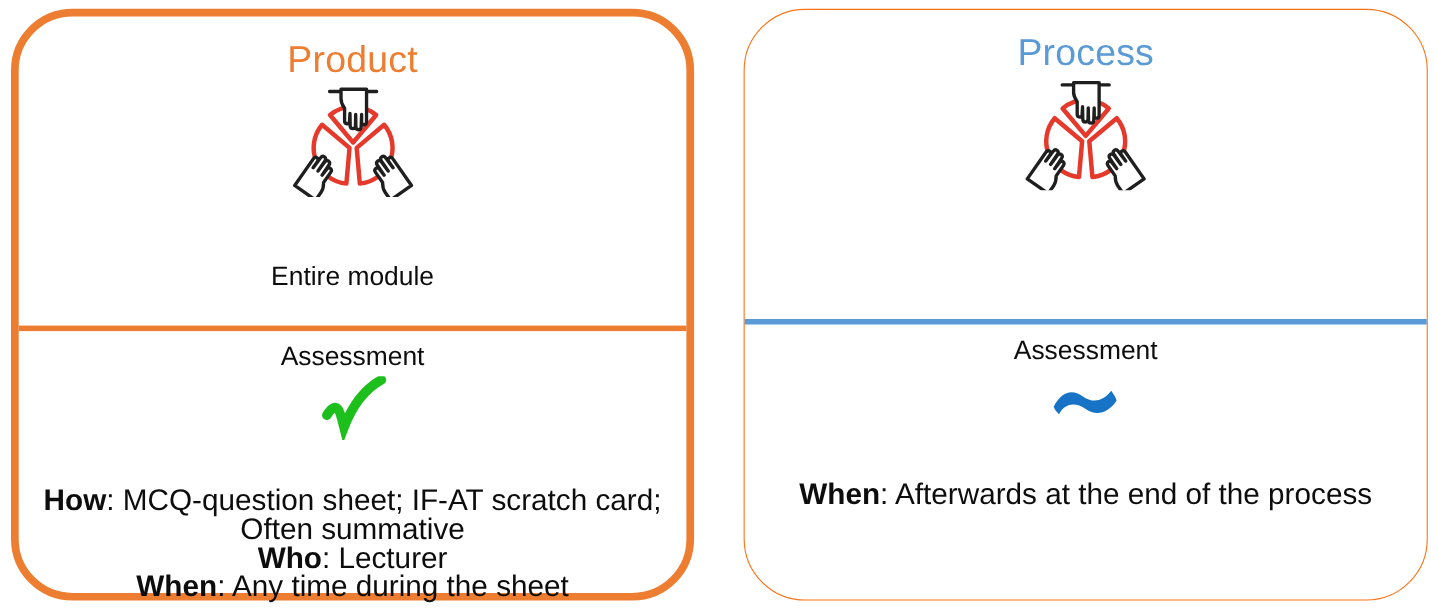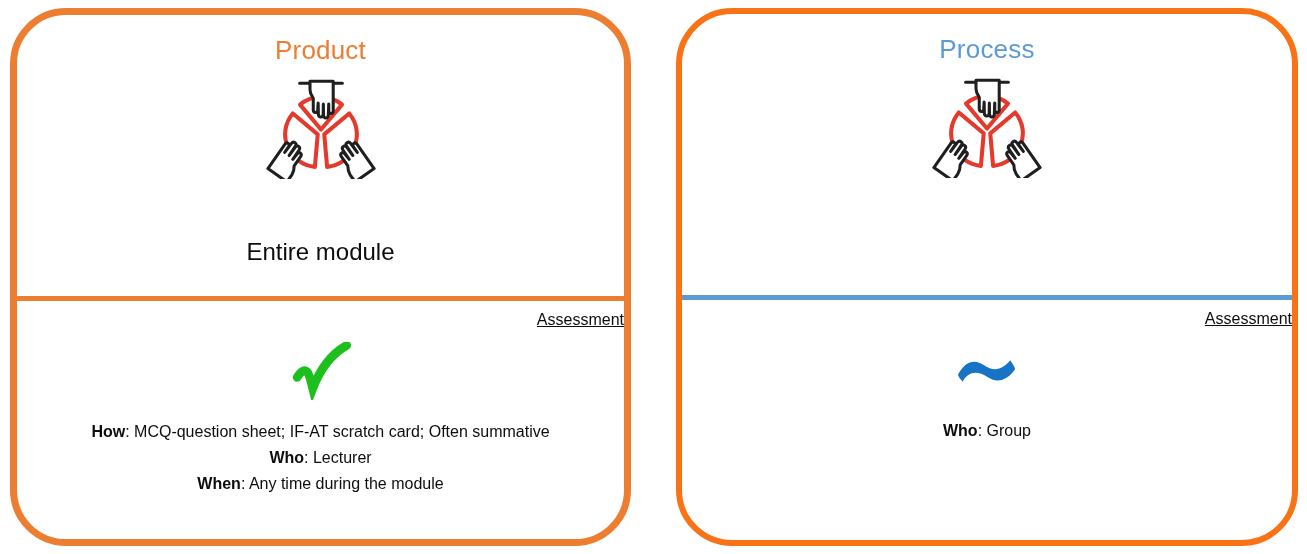--- a/index.html
+++ b/index.html
@@ -23,29 +23,29 @@
     background: #ffffff;
   }
   .card.product {
     left: 10px;
     width: 621px;
     border: 7px solid #ED7D31;
   }
   .card.process {
     left: 676px;
     width: 622px;
-    border: 6px solid #f97316;
+    border: 1px solid #f97316;
   }
   .card-title {
     position: absolute;
     top: 20px;
     left: 0;
     width: 100%;
     text-align: center;
-    font-size: 26px;
+    font-size: 34px;
     letter-spacing: 0.2px;
   }
   .product .card-title { color: #ED7D31; }
   .process .card-title { color: #5B9BD5; }
   .card-icon {
     position: absolute;
     top: 62px;
     left: 50%;
     transform: translateX(-50%);
     width: 112px;
@@ -72,41 +72,40 @@
     width: 100%;
     height: 5px;
   }
   .product .divider { background: #ED7D31; }
   .process .divider { background: #5B9BD5; }
   .assessment-label {
     position: absolute;
     top: 296px;
     left: 0;
     width: 100%;
-    text-align: right;
-    font-size: 16px;
-    text-decoration: underline;
+    text-align: center;
+    font-size: 24px;
   }
   .mark-area {
     position: absolute;
     top: 324px;
     left: 0;
     width: 100%;
     height: 64px;
     display: flex;
     align-items: center;
     justify-content: center;
   }
   .details {
     position: absolute;
-    top: 404px;
+    top: 427px;
     left: 10px;
     right: 10px;
     text-align: center;
-    font-size: 16px;
+    font-size: 27px;
     line-height: 26px;
   }
   .details b { font-weight: bold; }
   .hidden-defs { position: absolute; width: 0; height: 0; overflow: hidden; }
 </style>
 </head>
 <body>
 
 <svg class="hidden-defs" aria-hidden="true">
   <defs>
@@ -148,21 +147,21 @@
 
     <div class="mark-area">
       <svg width="66" height="58" viewBox="0 0 72 62">
         <path d="M10,38 C14,31 18,29 21,32 C23,34 25,42 27,50 C35,29 48,12 64,3" fill="none" stroke="#1DBF1D" stroke-width="9.5" stroke-linecap="round"></path>
       </svg>
     </div>
 
     <div class="details">
       <div><b>How</b><span>: MCQ-question sheet; IF-AT scratch card; Often summative</span></div>
       <div><b>Who</b><span>: Lecturer</span></div>
-      <div><b>When</b><span>: Any time during the module</span></div>
+      <div><b>When</b><span>: Any time during the sheet</span></div>
     </div>
   </div>
 
   <div class="card process">
     <div class="card-title">Process</div>
 
     <svg class="card-icon" viewBox="0 0 110 100">
       <use href="#teamwork-icon-art"></use>
     </svg>
 
@@ -173,17 +172,17 @@
 
     <div class="assessment-label">Assessment</div>
 
     <div class="mark-area">
       <svg width="64" height="36" viewBox="0 0 66 36">
         <path d="M3,23 C10,9 20,6 30,13 C40,20 49,18 57,8 C59,11 61,14 62,17 C54,29 43,32 33,25 C23,18 13,20 8,30 C6,28 4,26 3,23 Z" fill="#1673C5"></path>
       </svg>
     </div>
 
     <div class="details">
-      <div><b>Who</b><span>: Group</span></div>
+      <div><b>When</b><span>: Afterwards at the end of the process</span></div>
     </div>
   </div>
 
 </div>
 
 </body></html>

